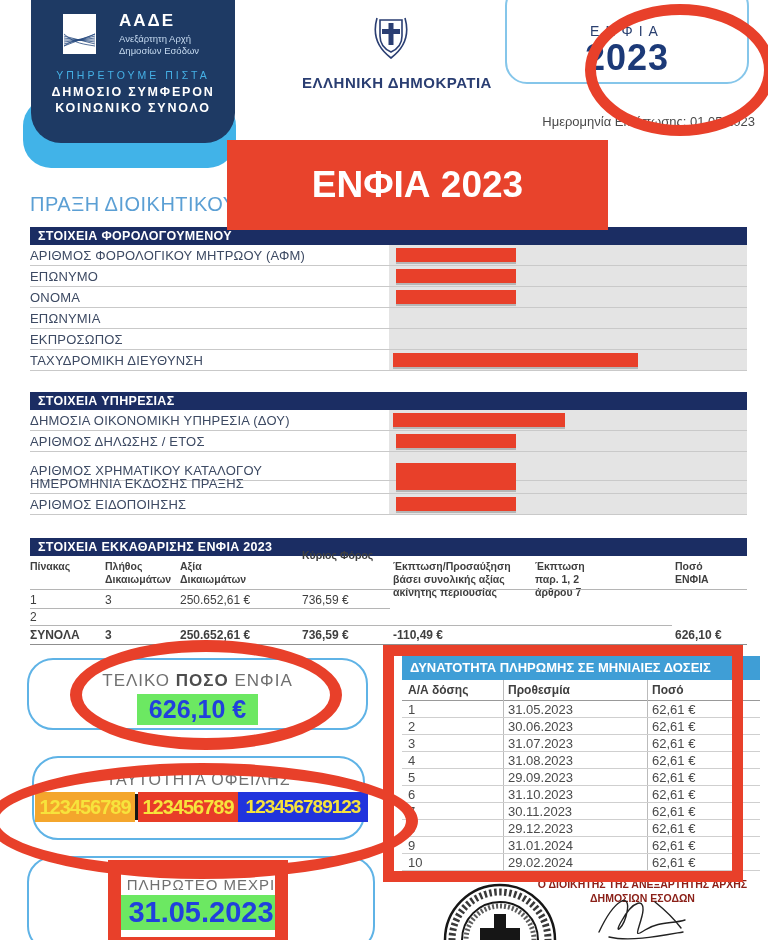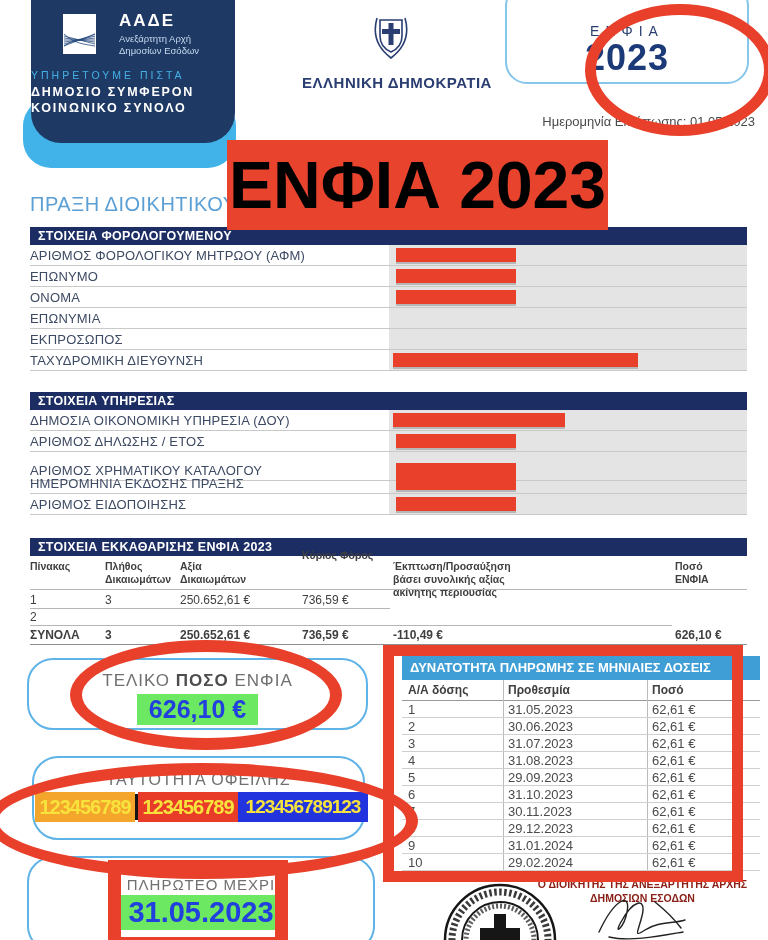--- a/index.html
+++ b/index.html
@@ -8,42 +8,42 @@
 
   
   .blue-tab{position:absolute;left:23px;top:98px;width:213px;height:70px;background:#41b3e8;
             border-radius:28px;z-index:1;}
   .navy-card{position:absolute;left:31px;top:0;width:204px;height:143px;background:#1e3a64;
              border-radius:0 0 30px 30px;z-index:2;}
   .logo-square{position:absolute;left:32px;top:14px;width:33px;height:40px;background:#fff;}
   .acronym{position:absolute;left:88px;top:11px;font-size:17px;font-weight:bold;color:#ffffff;
            letter-spacing:2px;}
   .org-lines{position:absolute;left:88px;top:33px;font-size:9.5px;color:#c6daf0;line-height:1.3;}
-  .slogan{position:absolute;left:0;top:69px;width:100%;}
+  .slogan{position:absolute;left:0;top:69px;width:100%;text-align:center;}
   .slogan .s1{font-size:10.5px;color:#45b0e5;letter-spacing:3px;margin-bottom:3px;}
   .slogan .s2{font-size:12.5px;color:#ffffff;font-weight:bold;letter-spacing:1.8px;line-height:1.3;}
 
   .emblem{position:absolute;left:372px;top:12px;z-index:2;}
   .republic{position:absolute;left:272px;top:74px;width:250px;text-align:center;font-size:15px;
             font-weight:bold;color:#2a3e72;letter-spacing:0.5px;}
 
   .year-box{position:absolute;left:505px;top:-16px;width:244px;height:100px;
             border:2px solid #85c6ea;border-radius:22px;box-sizing:border-box;
             display:flex;flex-direction:column;align-items:center;justify-content:flex-end;
             padding-bottom:6px;}
   .yb-label{font-size:14px;letter-spacing:6px;color:#2a4070;margin-bottom:1px;}
   .yb-year{font-size:36px;font-weight:800;color:#1c3a78;letter-spacing:1px;line-height:1;}
 
   .print-date{position:absolute;right:13px;top:114px;font-size:13px;color:#4a4a4a;}
 
   .page-title{position:absolute;left:30px;top:193px;font-size:20px;color:#5b9fd4;
               letter-spacing:0.5px;z-index:3;white-space:nowrap;}
   .banner{position:absolute;left:227px;top:140px;width:381px;height:90px;background:#e8432c;
           display:flex;align-items:center;justify-content:center;z-index:4;}
-  .banner span{font-size:66px;font-weight:800;color:#000000;letter-spacing:0px;white-space:nowrap;}
+  .banner span{font-size:37px;font-weight:800;color:#ffffff;letter-spacing:0px;white-space:nowrap;}
 
   
   .sec-bar{position:absolute;left:30px;width:717px;height:18px;background:#1b2d63;color:#ffffff;
            font-size:12.5px;font-weight:bold;line-height:18px;padding-left:8px;
            box-sizing:border-box;letter-spacing:0.3px;z-index:2;}
   .gray-col{position:absolute;left:389px;width:358px;background:#e4e4e4;z-index:1;}
 
   .frow{position:absolute;left:30px;width:717px;height:21px;border-bottom:1px solid #c9c9c9;
         box-sizing:border-box;z-index:2;}
   .frow .lbl{position:absolute;left:0;top:3px;font-size:13px;color:#3d4a63;letter-spacing:0.2px;
@@ -208,20 +208,23 @@
 
   <div class="acol" style="left:30px;top:560px;width:70px;">Πίνακας</div>
   <div class="acol" style="left:105px;top:560px;width:70px;">Πλήθος
 Δικαιωμάτων</div>
   <div class="acol" style="left:180px;top:560px;width:115px;">Αξία
 Δικαιωμάτων</div>
   <div class="acol" style="left:302px;top:549px;width:85px;">Κύριος Φόρος</div>
   <div class="acol" style="left:393px;top:560px;width:135px;">Έκπτωση/Προσαύξηση
 βάσει συνολικής αξίας
 ακίνητης περιουσίας</div>
+  <div class="acol" style="left:535px;top:560px;width:105px;">Έκπτωση
+παρ. 1, 2
+άρθρου 7</div>
   <div class="acol" style="left:675px;top:560px;width:72px;">Ποσό
 ΕΝΦΙΑ</div>
 
   <div class="hline" style="left:30px;top:589px;width:717px;"></div>
 
   <div class="aval" style="left:30px;top:593px;">1</div>
   <div class="aval" style="left:105px;top:593px;">3</div>
   <div class="aval" style="left:180px;top:593px;">250.652,61 €</div>
   <div class="aval" style="left:302px;top:593px;">736,59 €</div>
   <div class="hline" style="left:30px;top:608px;width:360px;"></div>

